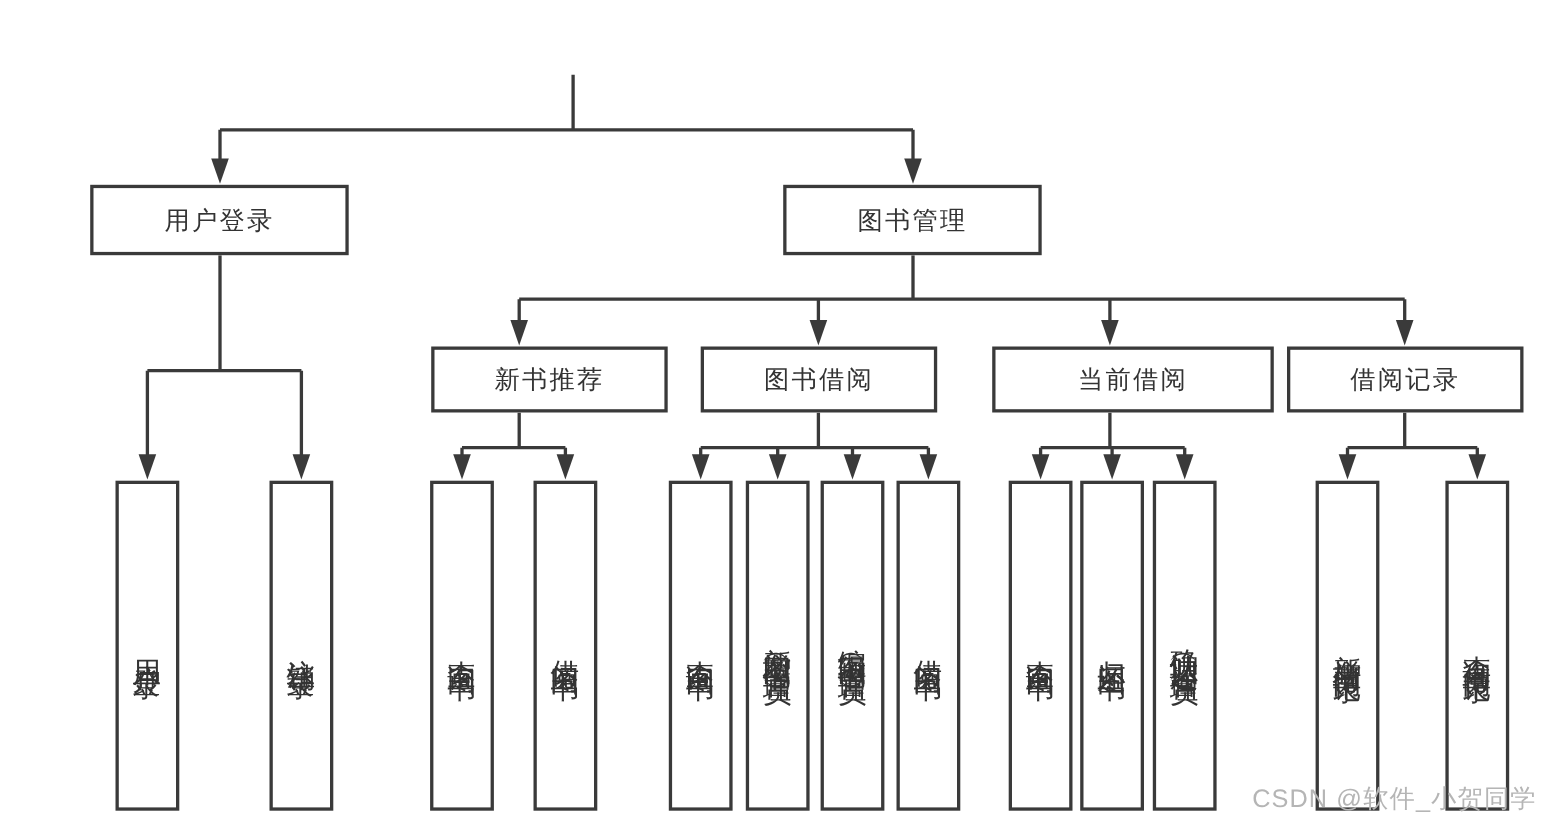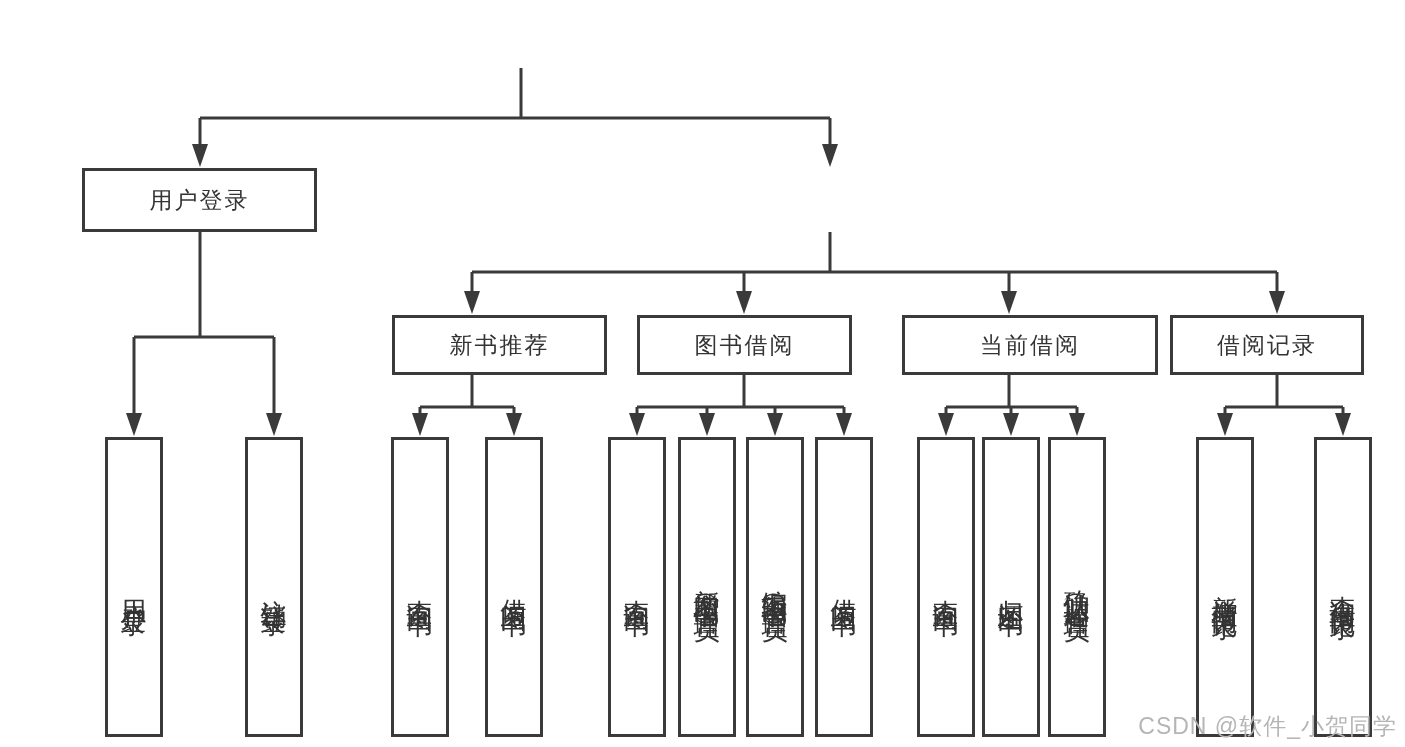--- a/index.html
+++ b/index.html
@@ -76,31 +76,34 @@
       <path d="M1277 375 V407 M1225 407 H1343 M1225 407 V415 M1343 407 V415"></path>
       <polygon points="1217,413 1233,413 1225,436"></polygon>
       <polygon points="1335,413 1351,413 1343,436"></polygon>
     </g>
   </svg>
 
 
   <div class="box hbox" style="left:82px;top:168px;width:235px;height:64px;">
     <span>用户登录</span>
   </div>
+  <div class="box hbox" style="left:712px;top:168px;width:235px;height:64px;">
+    <span>图书管理</span>
+  </div>
 
   <div class="box hbox" style="left:364px;top:315px;width:215px;height:60px;margin-left:28px;">
     <span>新书推荐</span>
   </div>
   <div class="box hbox" style="left:637px;top:315px;width:215px;height:60px;">
     <span>图书借阅</span>
   </div>
   <div class="box hbox" style="left:902px;top:315px;width:256px;height:60px;">
     <span>当前借阅</span>
   </div>
-  <div class="box hbox" style="left:1170px;top:315px;width:194px;height:60px;">
+  <div class="box hbox" style="left:1170px;top:315px;width:215px;height:60px;">
     <span>借阅记录</span>
   </div>
 
   <div class="box leaf" style="left:105px;top:437px;width:58px;height:300px;">
     <span class="vtext">用户登录</span>
   </div>
   <div class="box leaf" style="left:245px;top:437px;width:58px;height:300px;">
     <span class="vtext">注销登录</span>
   </div>
   <div class="box leaf" style="left:391px;top:437px;width:58px;height:300px;">

